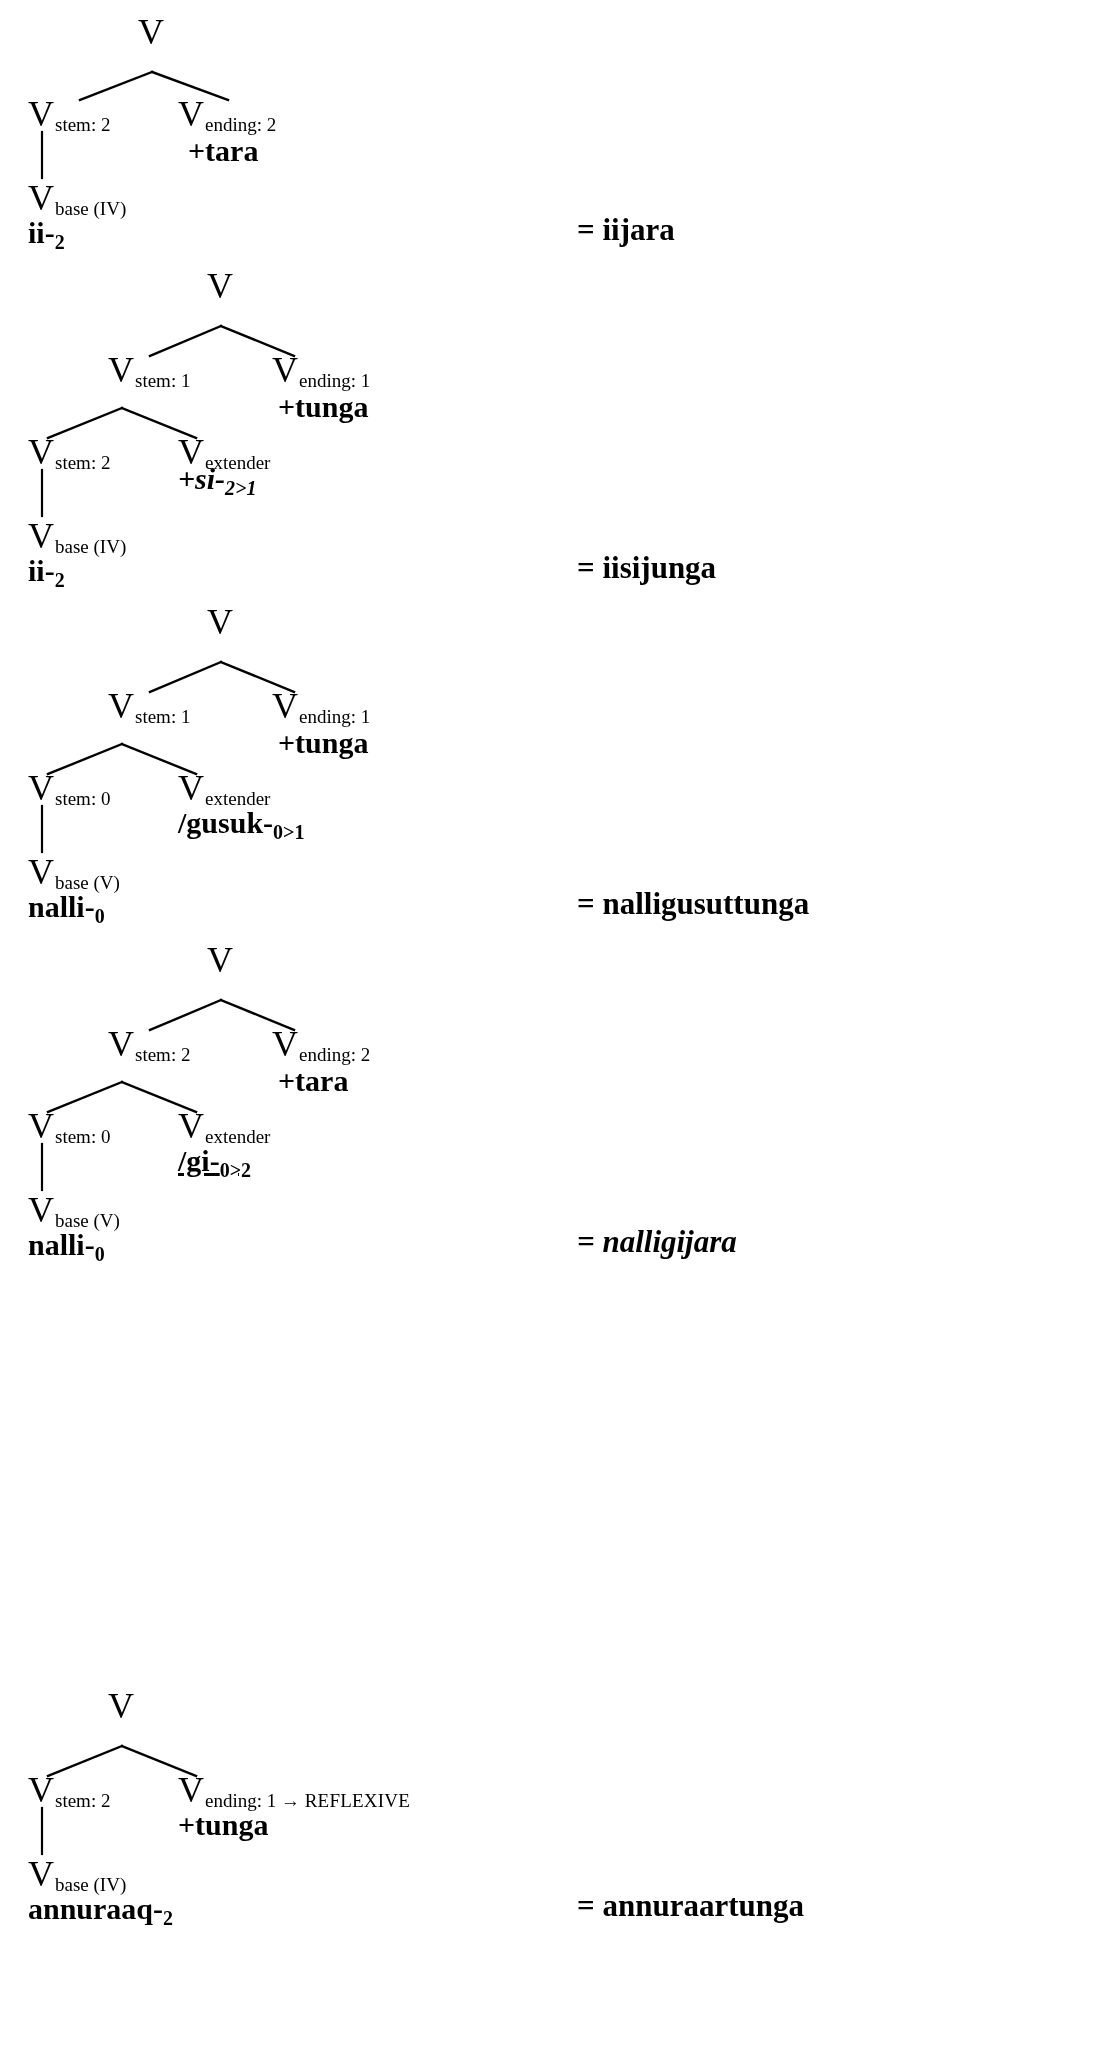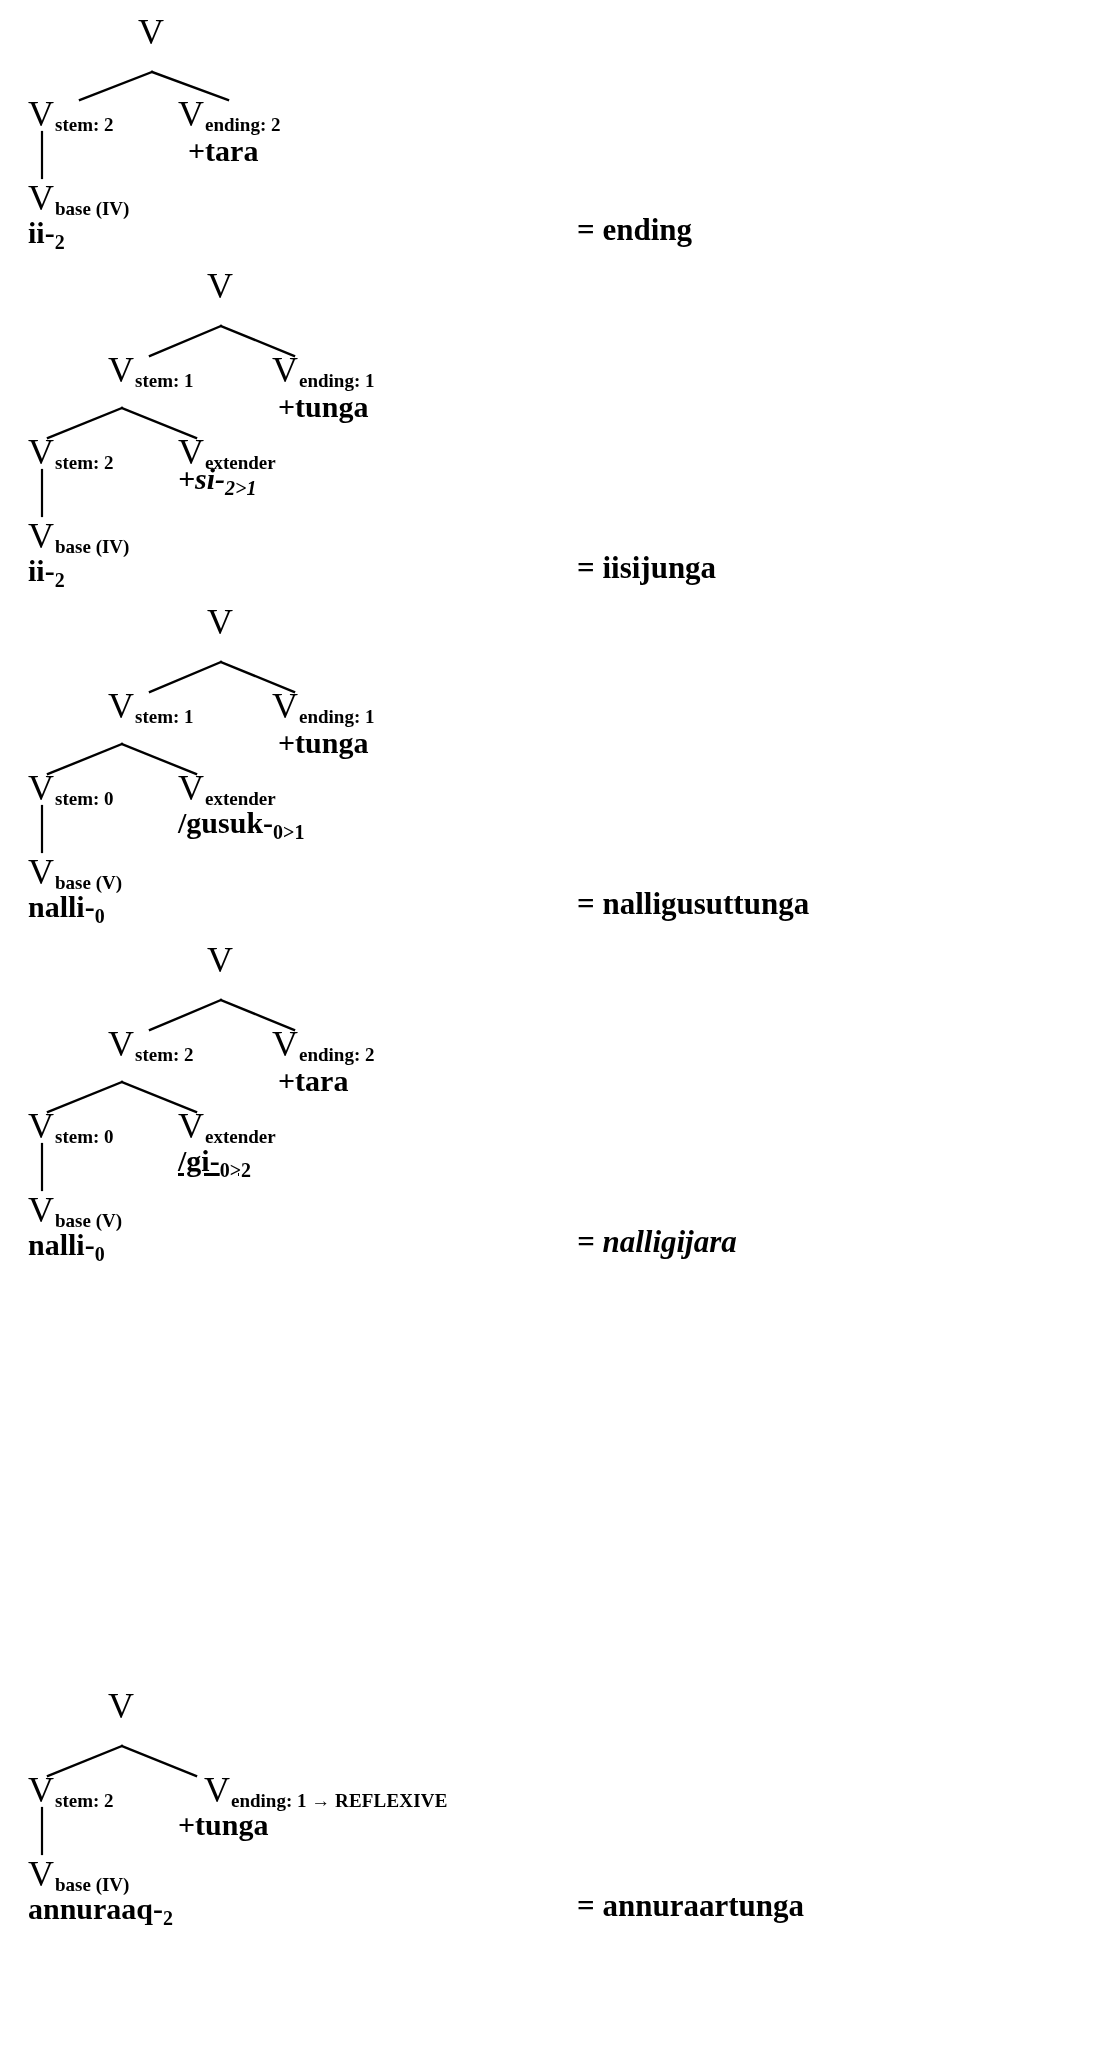--- a/index.html
+++ b/index.html
@@ -36,21 +36,21 @@
     line-height: 1;
   }
   .node .cat {
     font-size: 36px;
     font-family: "Liberation Serif", "DejaVu Serif", serif;
     font-weight: 400;
   }
   .node .sub {
     font-size: 19px;
     font-family: "Liberation Serif", "DejaVu Serif", serif;
-    font-weight: 700;
+    font-weight: 400;
     vertical-align: baseline;
     position: relative;
     top: 5px;
     left: 1px;
     text-align: center;
   }
   .node .sub.smallcaps {
     font-variant: small-caps;
     letter-spacing: .2px;
   }
@@ -122,21 +122,21 @@
     <div class="node" style="left:178px; top:96px;">
       <span class="cat">V</span><span class="sub">ending: 2</span>
     </div>
     <div class="form" style="left:188px; top:136px;">+tara</div>
 
     <div class="node" style="left:28px; top:180px;">
       <span class="cat">V</span><span class="sub">base (IV)</span>
     </div>
     <div class="form" style="left:28px; top:218px;"><span>ii-</span><span class="idx">2</span></div>
 
-    <div class="result" style="left:577px; top:214px;">= ending</div>
+    <div class="result" style="left:577px; top:214px;">= iijara</div>
   </div>
 
   <div class="deriv" style="top:280px;">
     <svg class="branches" width="1102" height="320">
       <line x1="221" y1="46" x2="150" y2="76"></line>
       <line x1="221" y1="46" x2="294" y2="76"></line>
       <line x1="122" y1="128" x2="48" y2="158"></line>
       <line x1="122" y1="128" x2="196" y2="158"></line>
       <line class="stem" x1="42" y1="190" x2="42" y2="236"></line>
     </svg>
@@ -257,21 +257,21 @@
     </svg>
 
     <div class="node" style="left:108px; top:8px;">
       <span class="cat">V</span><span class="sub"></span>
     </div>
 
     <div class="node" style="left:28px; top:92px;">
       <span class="cat">V</span><span class="sub">stem: 2</span>
     </div>
 
-    <div class="node" style="left:178px; top:92px;margin-left:26px;">
+    <div class="node" style="left:178px; top:92px;">
       <span class="cat">V</span><span class="sub">ending: 1 → </span><span class="sub smallcaps">REFLEXIVE</span>
     </div>
     <div class="form" style="left:178px; top:130px;">+tunga</div>
 
     <div class="node" style="left:28px; top:176px;">
       <span class="cat">V</span><span class="sub">base (IV)</span>
     </div>
     <div class="form" style="left:28px; top:214px;"><span>annuraaq-</span><span class="idx">2</span></div>
 
     <div class="result" style="left:577px; top:210px;">= annuraartunga</div>

